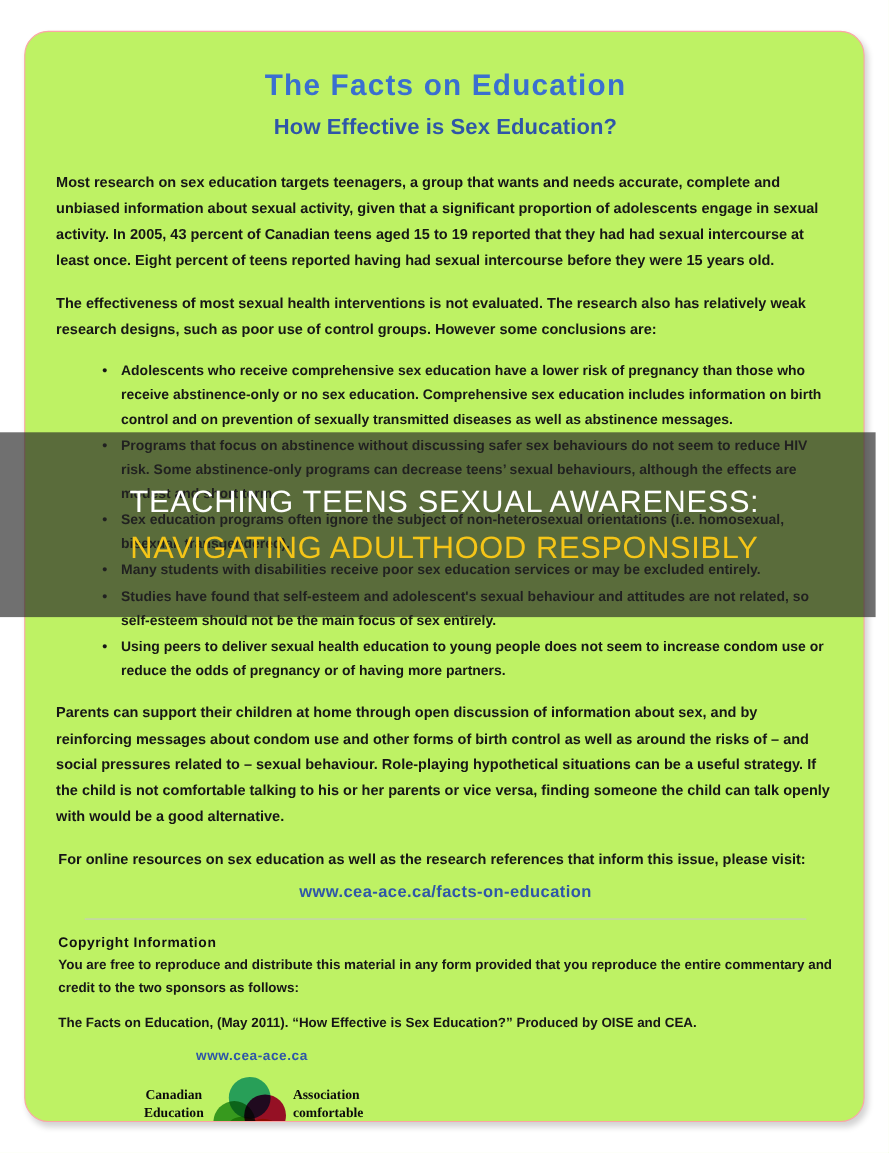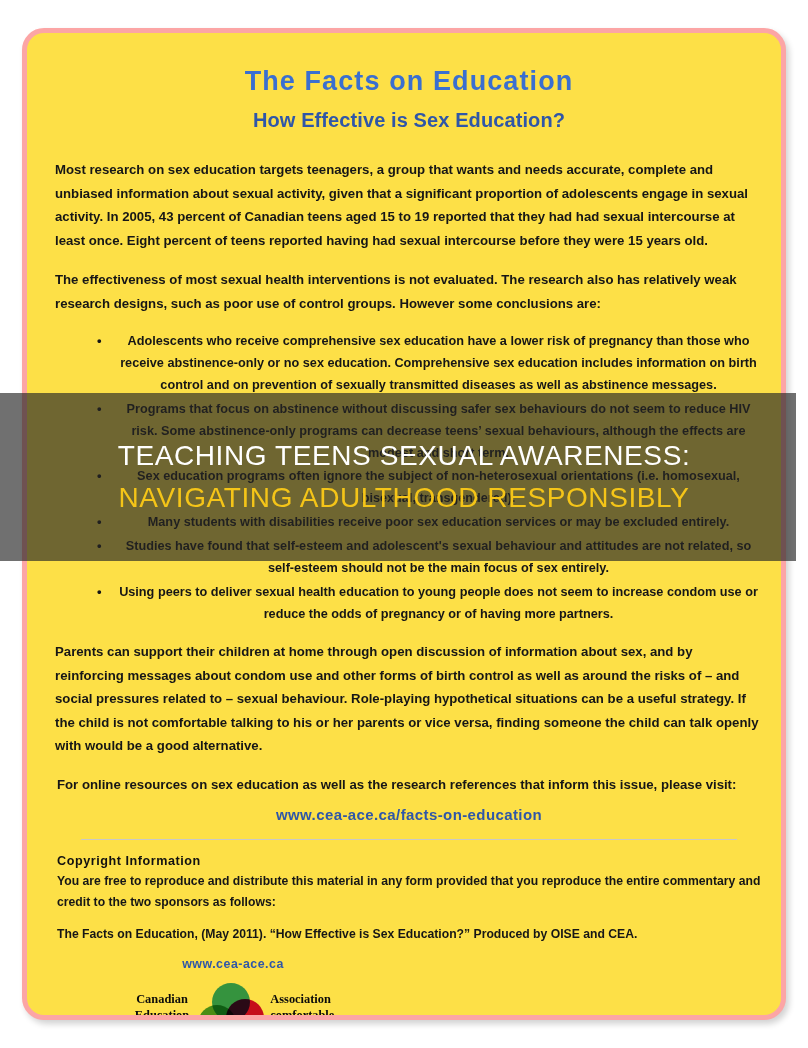--- a/index.html
+++ b/index.html
@@ -16,22 +16,22 @@
     overflow: hidden;
   }
 
   
   #sheet {
     position: absolute;
     left: 22px;
     top: 28px;
     width: 764px;
     height: 992px;
-    background: #fde047;
-    border: 5px solid #fca5a5;
+    background: #bef264;
+    border: 1px solid #fca5a5;
     border-radius: 22px;
     box-shadow: 3px 4px 6px rgba(0,0,0,0.18);
     overflow: hidden;
   }
 
   #inner {
     position: absolute;
     left: 0; top: 0;
     width: 764px;
     height: 992px;
@@ -67,21 +67,20 @@
     font-size: 13.2px;
     font-weight: bold;
     line-height: 1.78;
     margin: 0 0 16px 0;
     text-align: left;
   }
   ul.bullets {
     margin: 0 0 15px 0;
     padding-left: 42px;
     list-style: none;
-    text-align: center;
   }
   ul.bullets li {
     color: #161616;
     font-size: 12.7px;
     font-weight: bold;
     line-height: 1.72;
     margin: 0 0 2px 0;
     position: relative;
     padding-left: 17px;
   }

